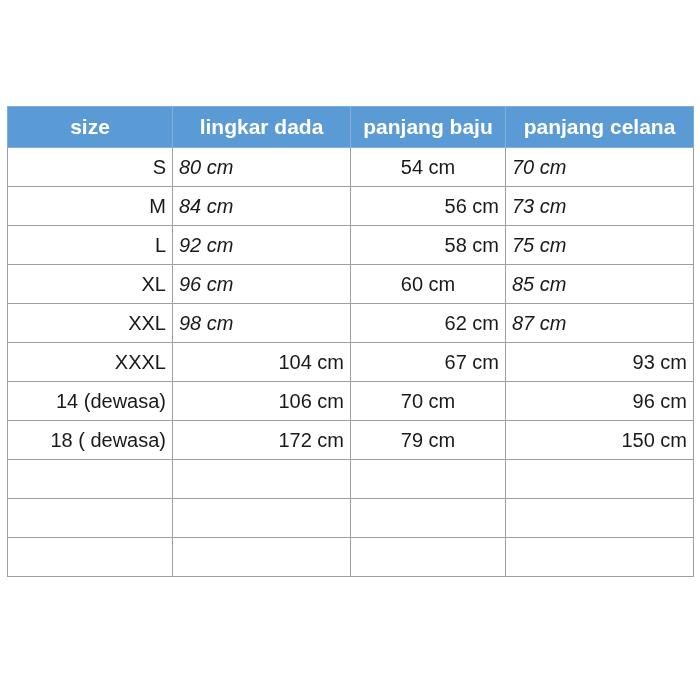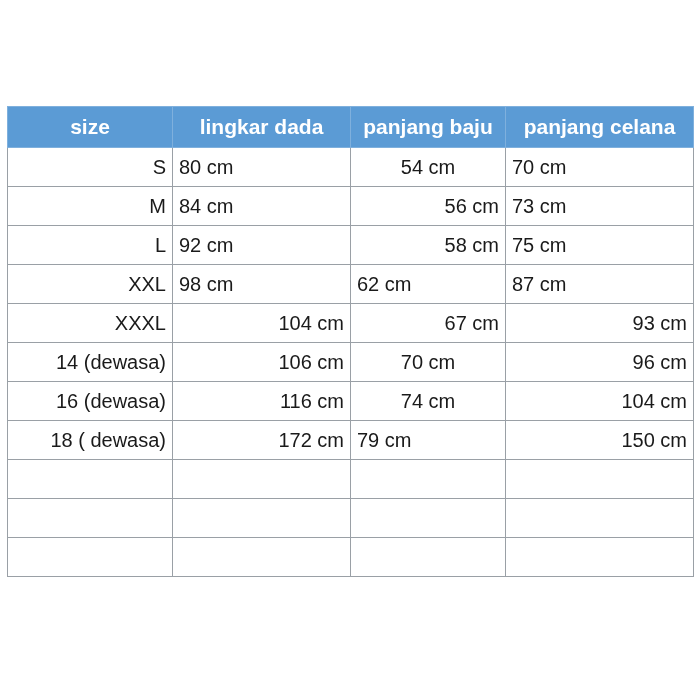--- a/index.html
+++ b/index.html
@@ -50,21 +50,21 @@
   table.size-table thead th {
     background: #5b9bd5;
     color: #ffffff;
     font-weight: bold;
     text-align: center;
     height: 40px;
     font-size: 21px;
     border-color: #7fb0dd;
   }
   td.align-right { text-align: right; }
-  td.align-left  { text-align: left; }
+  td.align-left  { text-align: left; font-style: italic; }
   tr.empty-row td { height: 38px; }
 </style>
 </head>
 <body>
 
 <div id="page">
   <div id="table-wrap">
     <table class="size-table">
       <colgroup>
         <col class="c0">
@@ -93,47 +93,47 @@
           <td style="text-align:right">56 cm</td>
           <td class="align-left">73 cm</td>
         </tr>
         <tr>
           <td class="align-right">L</td>
           <td class="align-left">92 cm</td>
           <td style="text-align:right">58 cm</td>
           <td class="align-left">75 cm</td>
         </tr>
         <tr>
+          <td class="align-right">XL</td>
+          <td class="align-left">96 cm</td>
+          <td style="text-align:center">60 cm</td>
+          <td class="align-left">85 cm</td>
+        </tr>
+        <tr>
           <td class="align-right">XXL</td>
           <td class="align-left">98 cm</td>
-          <td style="text-align:left">62 cm</td>
+          <td style="text-align:right">62 cm</td>
           <td class="align-left">87 cm</td>
         </tr>
         <tr>
           <td class="align-right">XXXL</td>
           <td class="align-right">104 cm</td>
           <td style="text-align:right">67 cm</td>
           <td class="align-right">93 cm</td>
         </tr>
         <tr>
           <td class="align-right">14 (dewasa)</td>
           <td class="align-right">106 cm</td>
           <td style="text-align:center">70 cm</td>
           <td class="align-right">96 cm</td>
         </tr>
         <tr>
-          <td class="align-right">16 (dewasa)</td>
-          <td class="align-right">116 cm</td>
-          <td style="text-align:center">74 cm</td>
-          <td class="align-right">104 cm</td>
-        </tr>
-        <tr>
           <td class="align-right">18 ( dewasa)</td>
           <td class="align-right">172 cm</td>
-          <td style="">79 cm</td>
+          <td style="text-align:center">79 cm</td>
           <td class="align-right">150 cm</td>
         </tr>
         <tr class="empty-row">
           <td></td>
           <td></td>
           <td></td>
           <td></td>
         </tr>
         <tr class="empty-row">
           <td></td>

